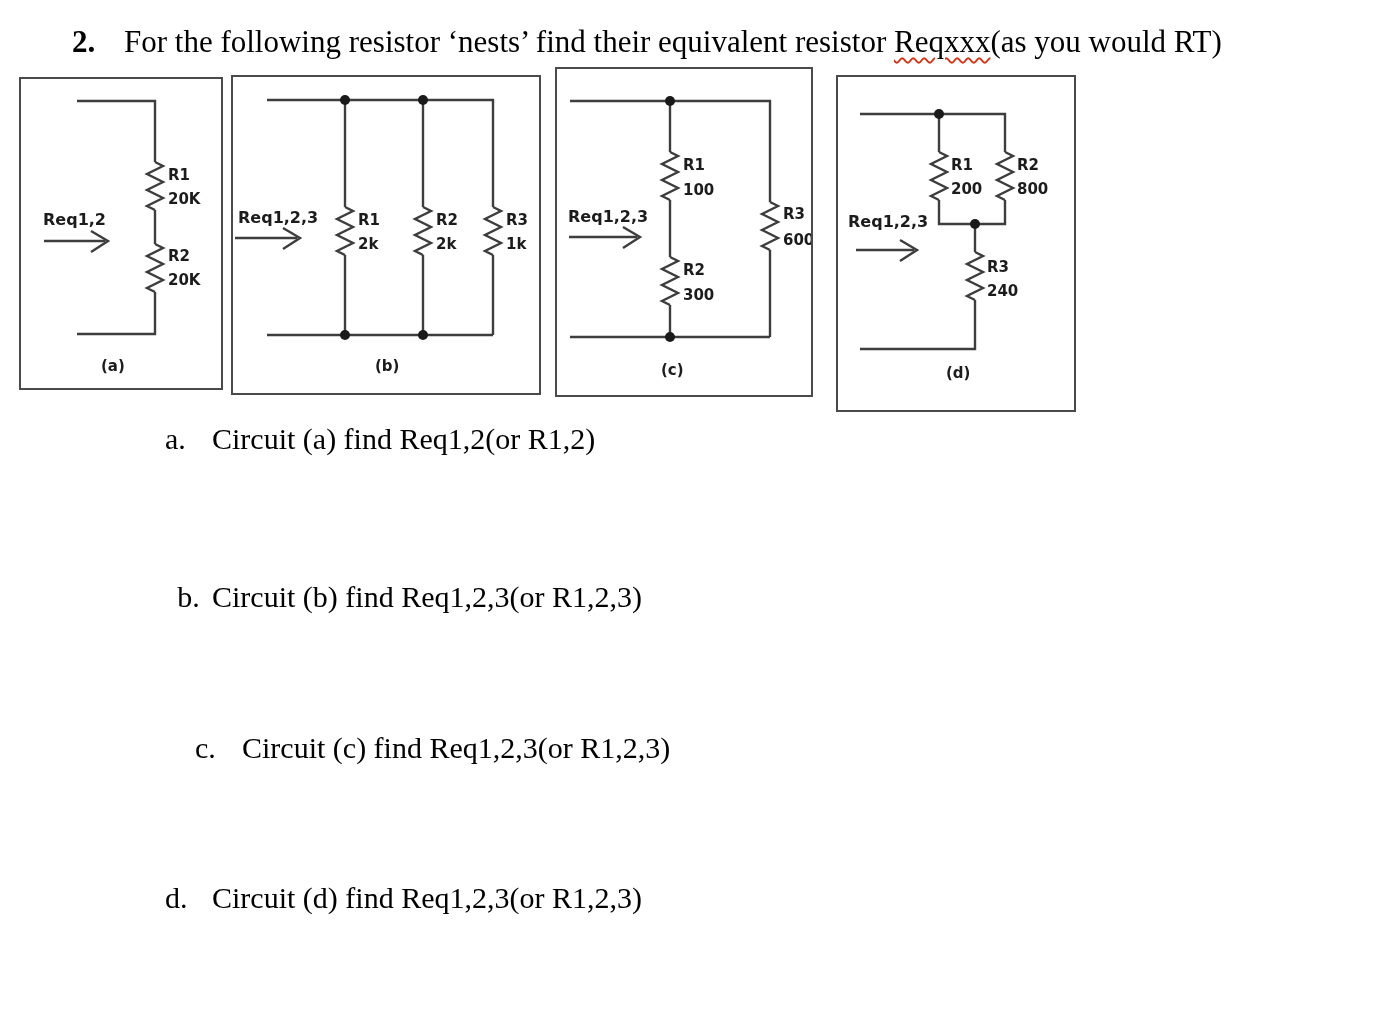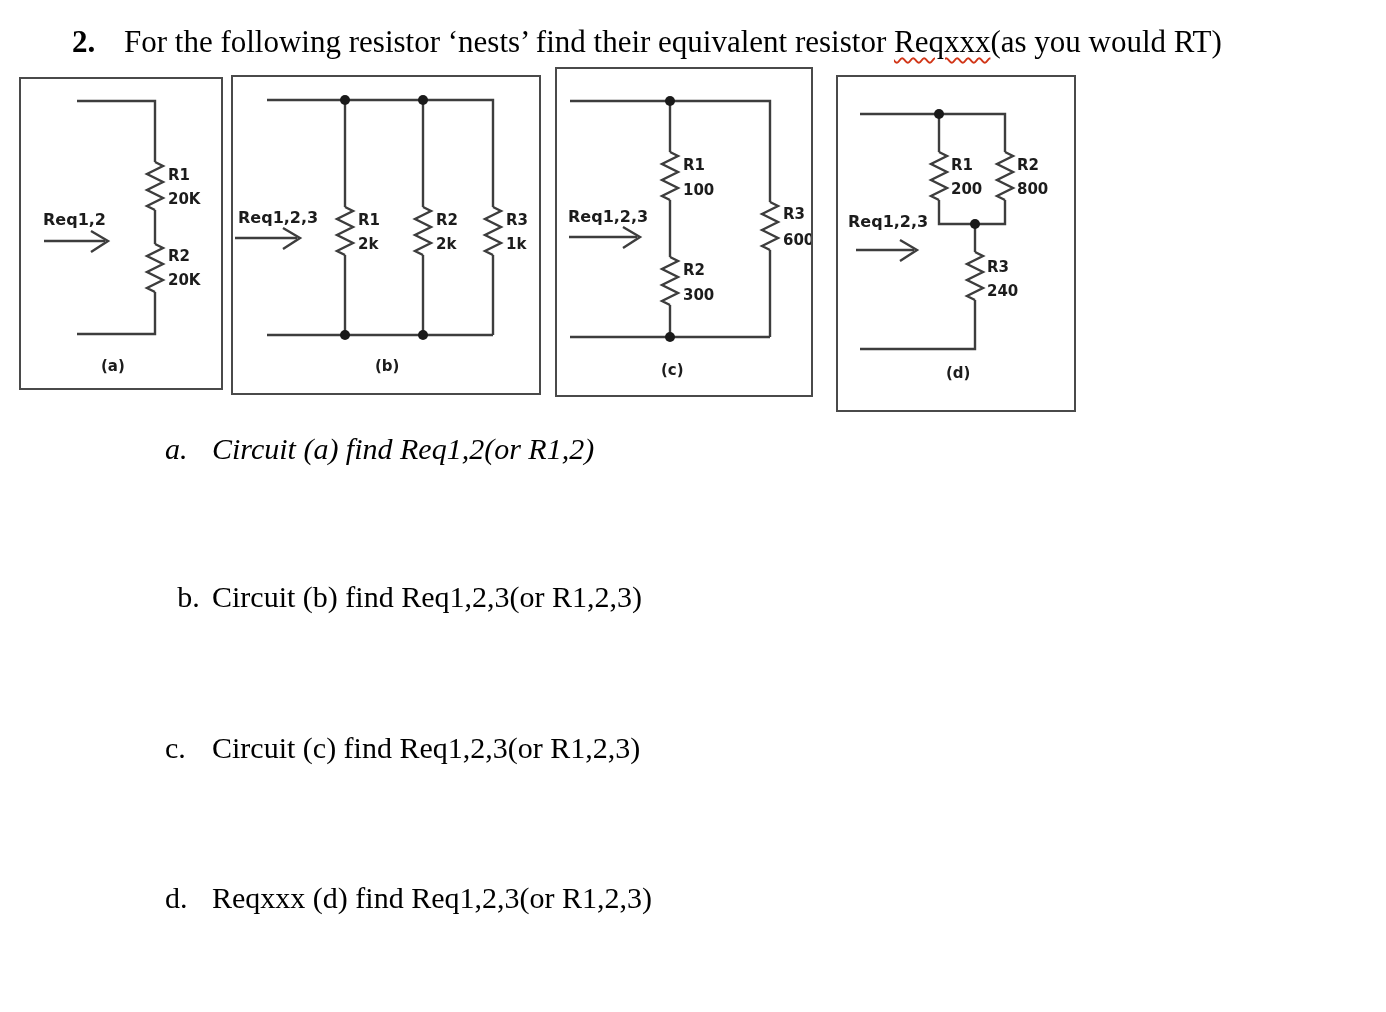--- a/index.html
+++ b/index.html
@@ -137,26 +137,26 @@
       <text class="cir-text" x="149" y="219">240</text>
       <text class="cir-text req-text" x="10" y="150">Req1,2,3</text>
       <g>
         <path class="wire" d="M18,173 H76"></path>
         <polyline class="wire" points="62,163 79,173 62,184"></polyline>
       </g>
       <text class="cir-text" x="108" y="301">(d)</text>
     </svg>
   </div>
 
-  <div class="q-row" style="top:432px;font-style:italic;">
+  <div class="q-row" style="top:422px;">
     <span class="q-letter">a.</span><span>Circuit (a) find Req1,2(or R1,2)</span>
   </div>
   <div class="q-row" style="top:580px;text-align:center;">
     <span class="q-letter">b.</span><span>Circuit (b) find Req1,2,3(or R1,2,3)</span>
   </div>
-  <div class="q-row" style="top:731px;">
+  <div class="q-row" style="top:731px;margin-left:30px;">
     <span class="q-letter">c.</span><span>Circuit (c) find Req1,2,3(or R1,2,3)</span>
   </div>
   <div class="q-row" style="top:881px;">
-    <span class="q-letter">d.</span><span>Reqxxx (d) find Req1,2,3(or R1,2,3)</span>
+    <span class="q-letter">d.</span><span>Circuit (d) find Req1,2,3(or R1,2,3)</span>
   </div>
 
 </div>
 
 </body></html>

